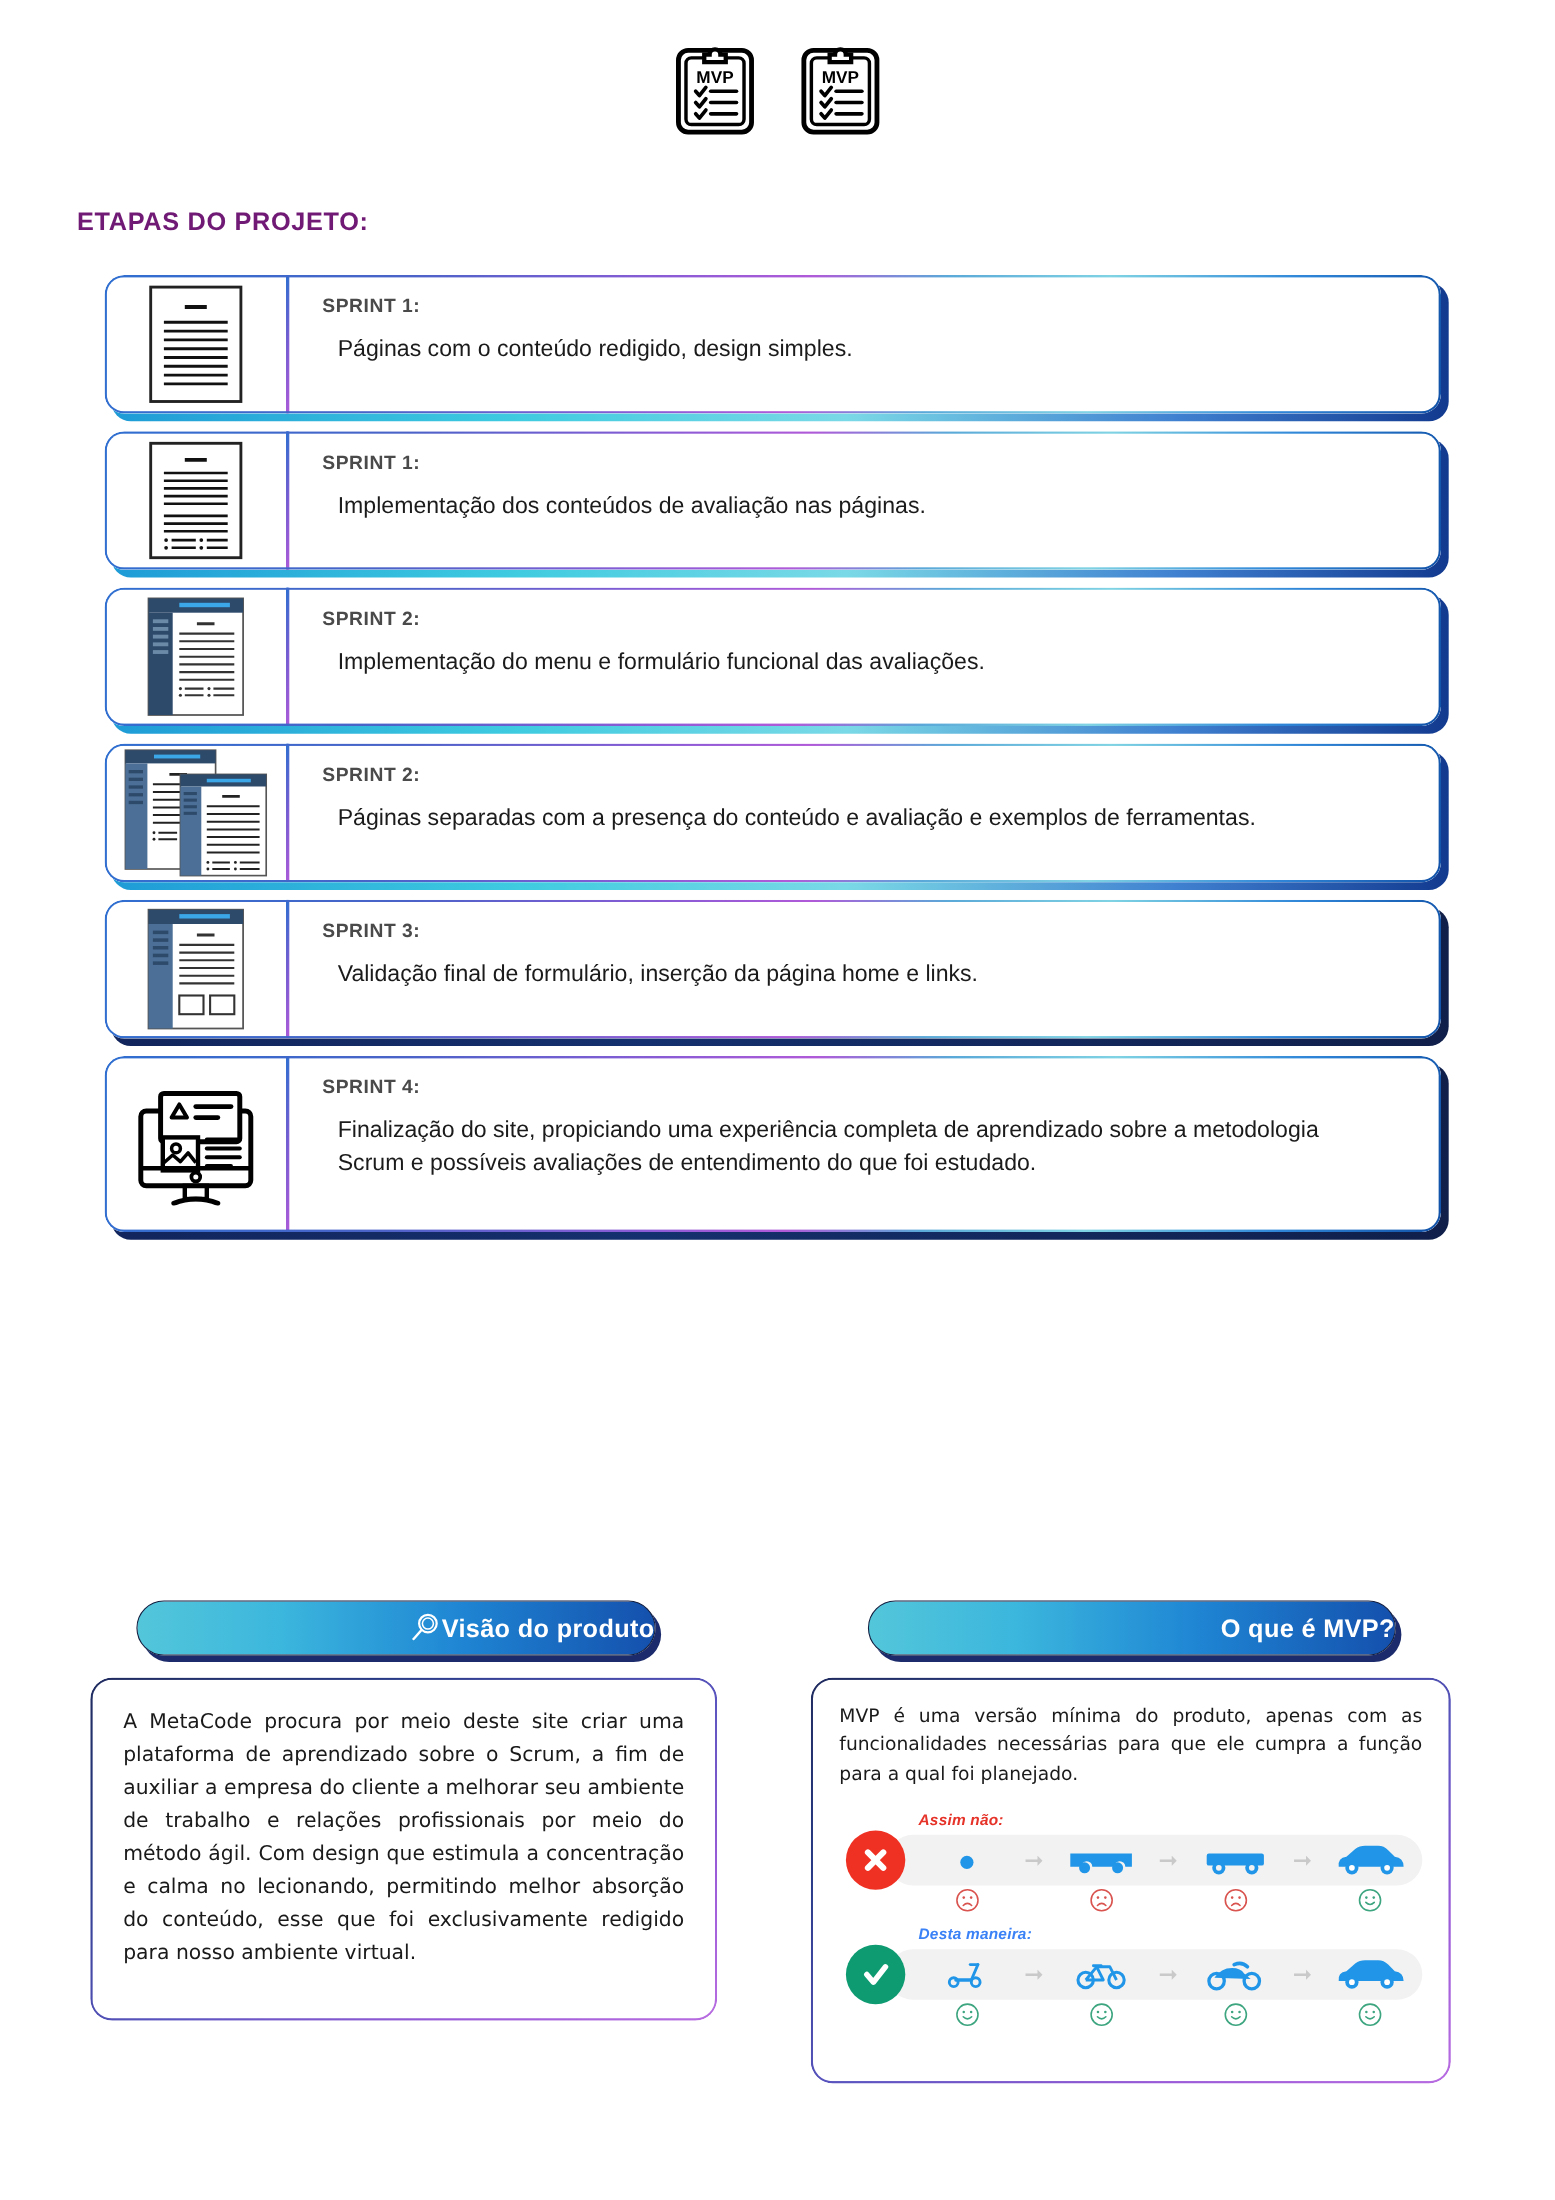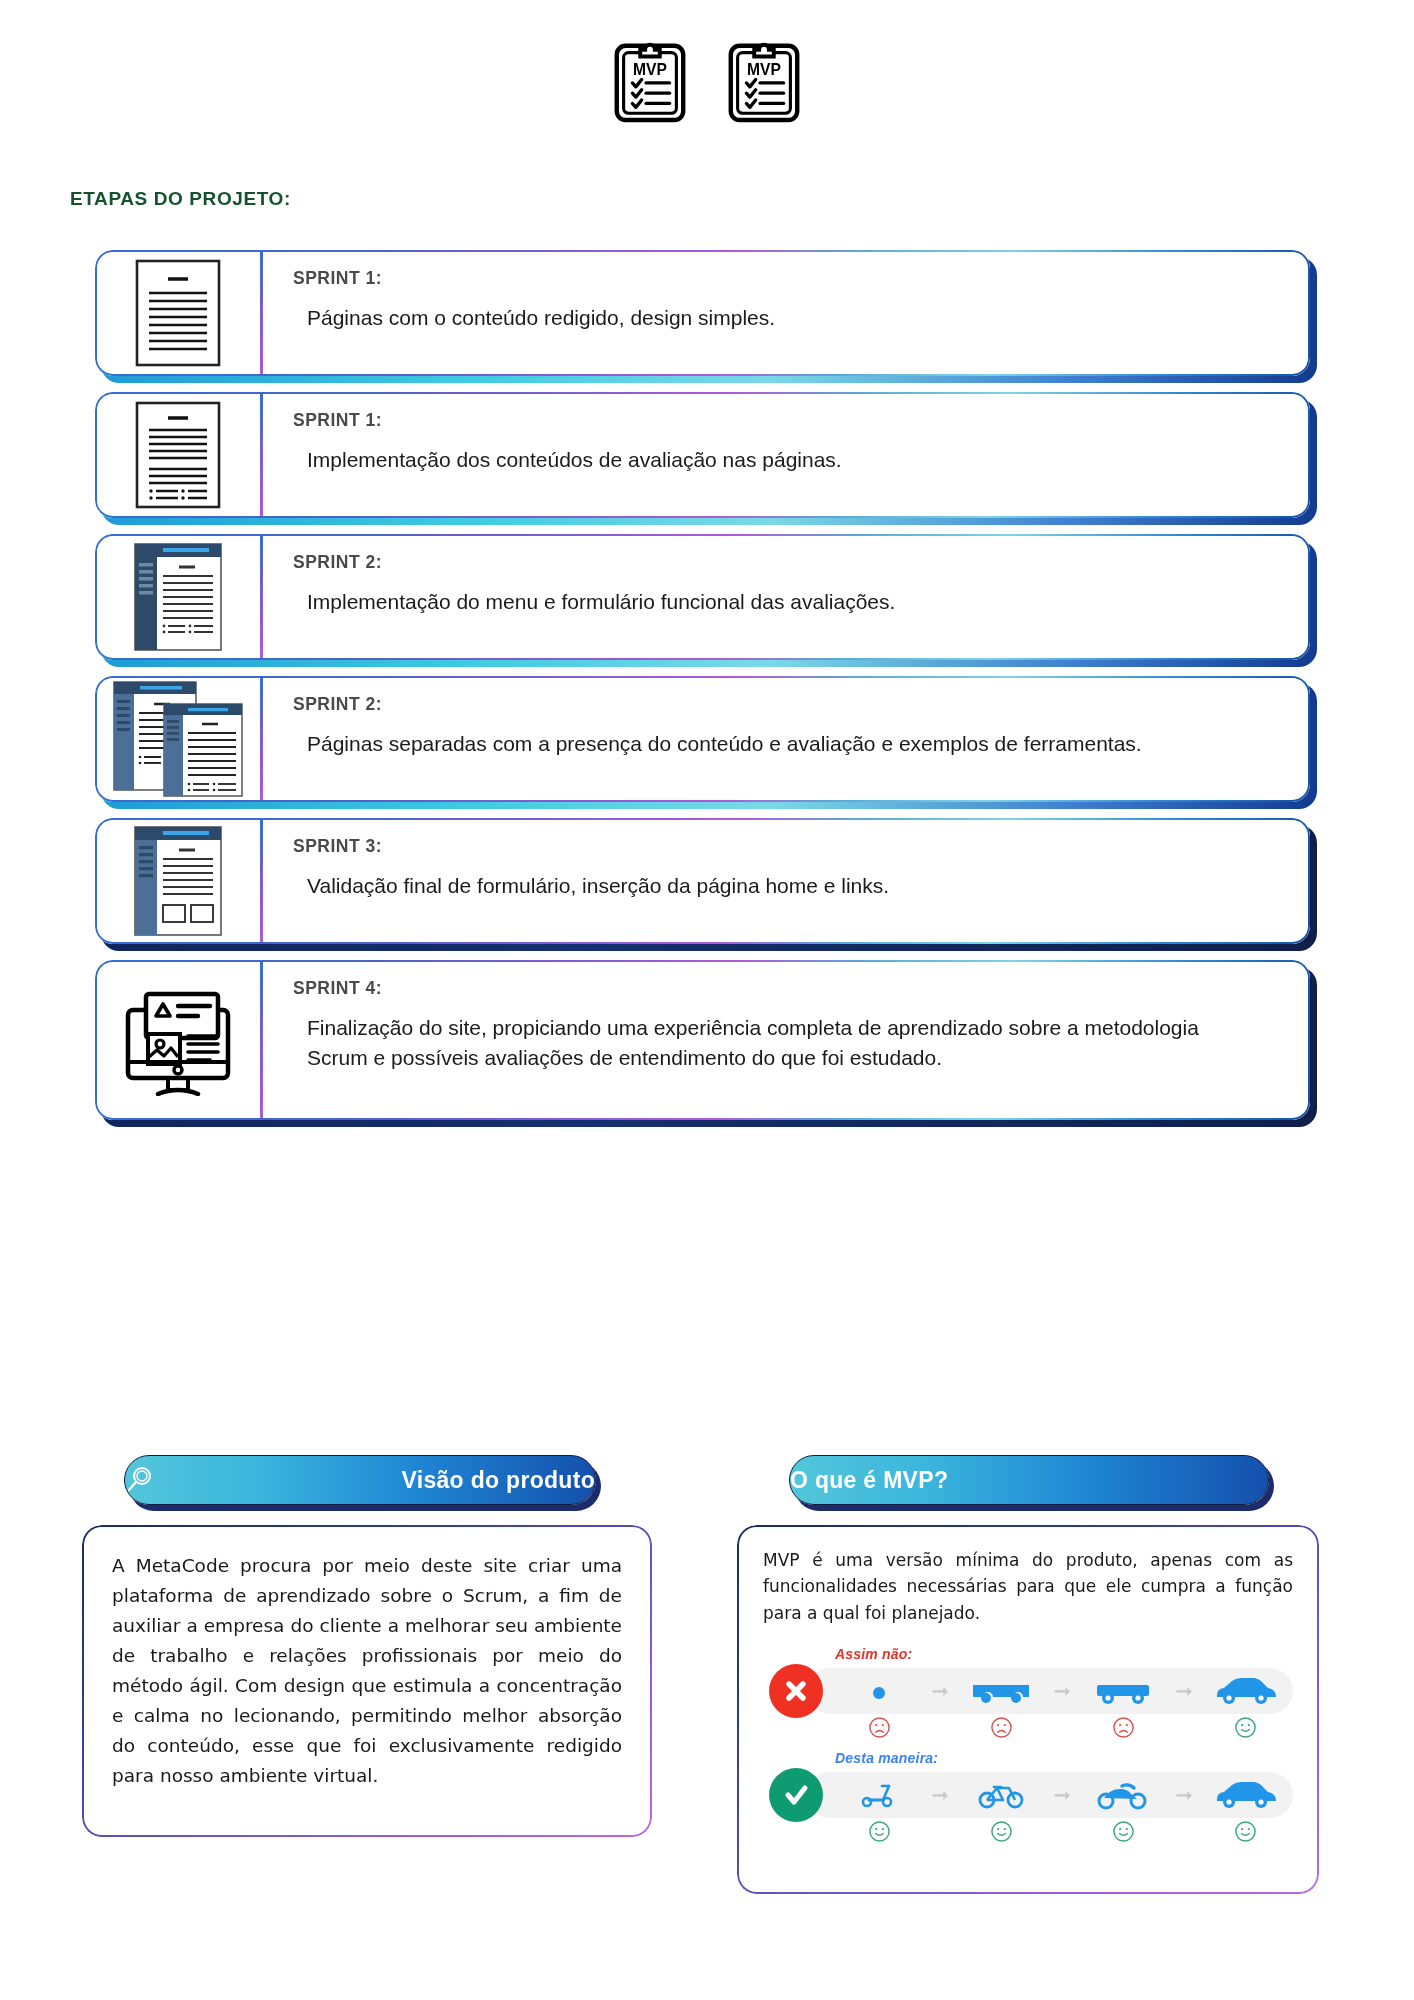--- a/index.html
+++ b/index.html
@@ -37,24 +37,24 @@
     letter-spacing: 1.5px;
     color: #000;
     white-space: nowrap;
     line-height: 1;
   }
 
   .section-label {
     position: absolute;
     left: 70px;
     top: 188px;
-    font-size: 19px;
+    font-size: 23px;
     font-weight: 700;
     letter-spacing: 0.6px;
-    color: #14532d;
+    color: #701a75;
   }
 
   
   .cards {
     position: absolute;
     left: 95px;
     top: 250px;
     width: 1215px;
   }
 
@@ -163,21 +163,21 @@
   .col { width: 570px; position: relative; }
   .col.right { width: 582px; margin-left: 23px; }
 
   .pill {
     position: relative;
     height: 50px;
     border-radius: 26px;
     background: linear-gradient(90deg, #53c6da 0%, #3bb6dd 28%, #1f86d4 62%, #1450ad 100%);
     display: flex;
     align-items: center;
-    justify-content: space-between;
+    justify-content: flex-end;
     color: #fff;
     font-size: 23px;
     font-weight: 700;
     letter-spacing: 0.3px;
     margin: 0 auto 20px auto;
     box-shadow: 5px 6px 0 0 #1b2b6b;
     border: 1.6px solid #101d3f;
     z-index: 2;
   }
   .pill.left-pill { width: 472px; margin-left: 42px; }

